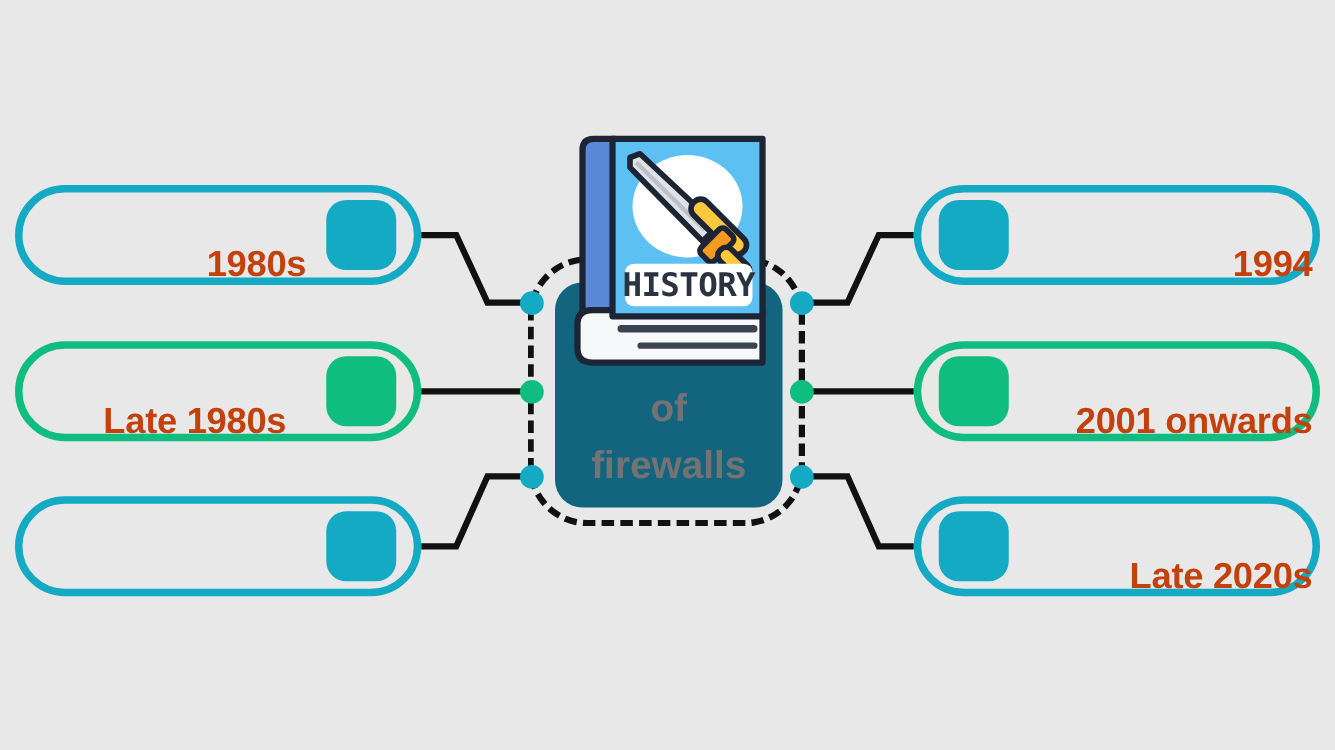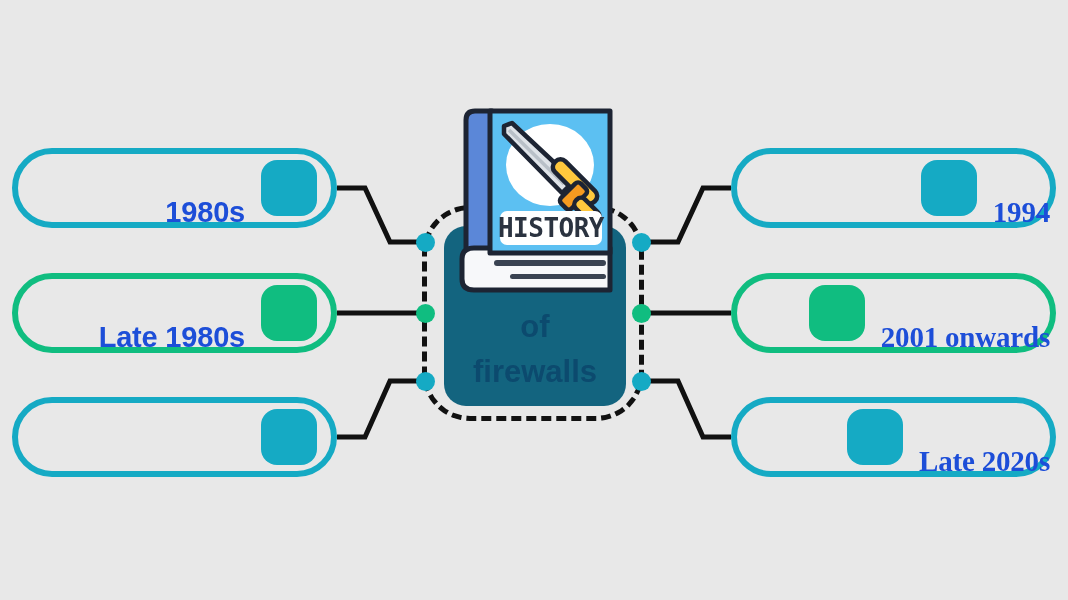--- a/index.html
+++ b/index.html
@@ -33,38 +33,38 @@
   .branch {
     position: absolute;
     box-sizing: border-box;
     border-radius: 42px;
     border: 6px solid #15aac4;
     background: #e8e8e8;
     display: flex;
     align-items: center;
     height: 80px;
   }
-  .branch.green { border-color: #10bd80; }
+  .branch.green { border-color: #10bd80; gap: 16px; }
 
   .branch-left  { justify-content: flex-end; padding-right: 14px; }
-  .branch-right { justify-content: flex-end; padding-left: 14px; font-family: Liberation Serif, serif; }
+  .branch-right { justify-content: space-between; padding-left: 14px; }
 
   .chip {
     width: 56px;
     height: 56px;
     border-radius: 16px;
     background: #15aac4;
     flex: 0 0 auto;
   }
   .chip.green { background: #10bd80; }
 
   .branch-label {
     font-size: 29px;
     font-weight: bold;
-    color: #1d4ed8;
+    color: #c2410c;
     white-space: nowrap;
     letter-spacing: -0.2px;
     margin-top: 48px;
   }
   .branch-left  .branch-label { margin-right: 16px; }
   .branch-right .branch-label { margin-left: 16px; }
 
   
   #center-dashed {
     position: absolute;
@@ -84,21 +84,21 @@
     height: 180px;
     background: #13647f;
     border-radius: 22px;
   }
   #center-text {
     position: absolute;
     left: 444px;
     top: 305px;
     width: 182px;
     text-align: center;
-    color: #0c4a6e;
+    color: #737373;
     font-size: 31px;
     font-weight: bold;
     line-height: 1.45;
     z-index: 6;
   }
 
   
   #book {
     position: absolute;
     left: 452px;

